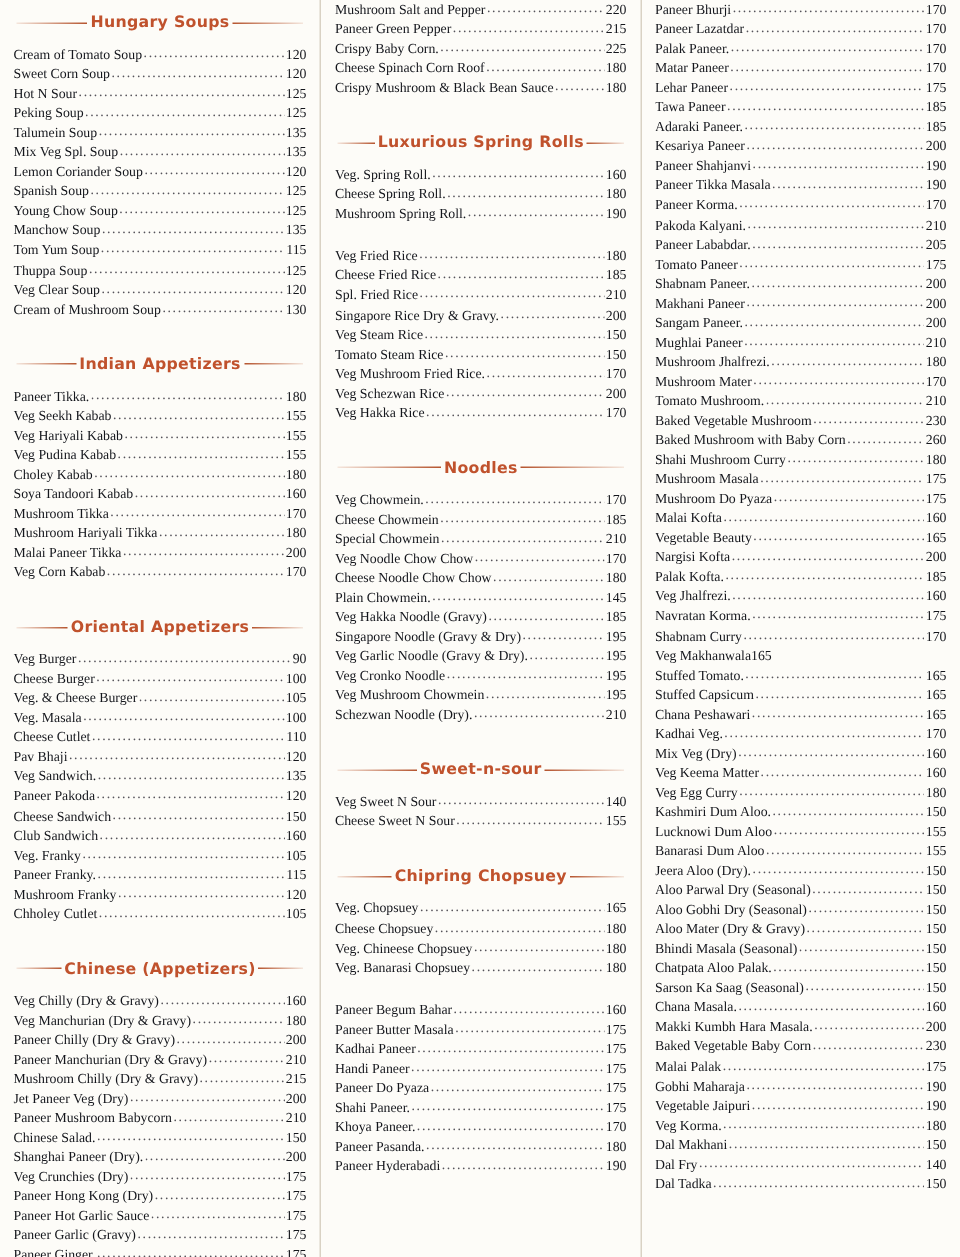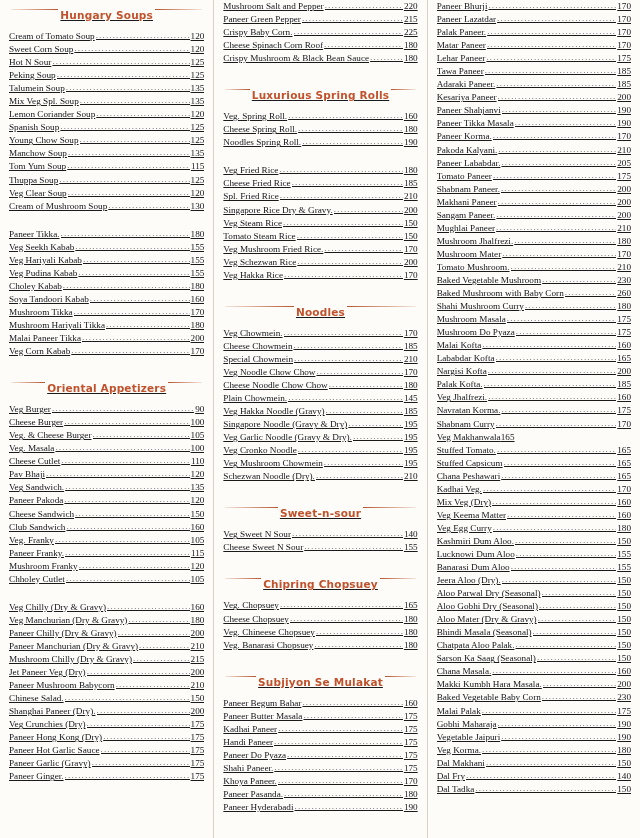--- a/index.html
+++ b/index.html
@@ -20,31 +20,30 @@
     box-sizing: border-box;
     display: flex;
     flex-direction: row;
     position: relative;
   }
   .menu-column {
     box-sizing: border-box;
     width: 213.33px;
     padding: 0 9px;
     position: relative;
-    text-decoration: underline;
   }
   .menu-column + .menu-column {
     border-left: 1px solid #d9d2c4;
   }
   .section {
     margin-bottom: 2px;
   }
   .section-header {
     display: flex;
-    align-items: flex-start;
+    align-items: center;
     gap: 2px;
     margin: 9px 0 9px 0;
     padding: 0 2px;
   }
   .section-header .rule {
     flex: 1 1 auto;
     height: 1px;
     background: linear-gradient(to right, rgba(196,104,63,0.15), #b5542e);
   }
   .section-header .rule.right {
@@ -176,20 +175,25 @@
           </li>
           <li class="item">
             <span class="name">Cream of Mushroom Soup</span>
             <span class="leader">..........................................................................................</span>
             <span class="price">130</span>
           </li>
         </ul>
       </div>
       <div class="spacer-md"></div>
       <div class="section">
+        <div class="section-header">
+          <span class="rule"></span>
+          <span class="section-title">Indian Appetizers</span>
+          <span class="rule right"></span>
+        </div>
         <ul class="items">
           <li class="item">
             <span class="name">Paneer Tikka.</span>
             <span class="leader">..........................................................................................</span>
             <span class="price">180</span>
           </li>
           <li class="item">
             <span class="name">Veg Seekh Kabab</span>
             <span class="leader">..........................................................................................</span>
             <span class="price">155</span>
@@ -311,20 +315,25 @@
           </li>
           <li class="item">
             <span class="name">Chholey Cutlet</span>
             <span class="leader">..........................................................................................</span>
             <span class="price">105</span>
           </li>
         </ul>
       </div>
       <div class="spacer-md"></div>
       <div class="section">
+        <div class="section-header">
+          <span class="rule"></span>
+          <span class="section-title">Chinese (Appetizers)</span>
+          <span class="rule right"></span>
+        </div>
         <ul class="items">
           <li class="item">
             <span class="name">Veg Chilly (Dry &amp; Gravy)</span>
             <span class="leader">..........................................................................................</span>
             <span class="price">160</span>
           </li>
           <li class="item">
             <span class="name">Veg Manchurian (Dry &amp; Gravy)</span>
             <span class="leader">..........................................................................................</span>
             <span class="price">180</span>
@@ -434,21 +443,21 @@
             <span class="name">Veg. Spring Roll.</span>
             <span class="leader">..........................................................................................</span>
             <span class="price">160</span>
           </li>
           <li class="item">
             <span class="name">Cheese Spring Roll.</span>
             <span class="leader">..........................................................................................</span>
             <span class="price">180</span>
           </li>
           <li class="item">
-            <span class="name">Noodles Spring Roll.</span>
+            <span class="name">Mushroom Spring Roll.</span>
             <span class="leader">..........................................................................................</span>
             <span class="price">190</span>
           </li>
         </ul>
       </div>
       <div class="spacer-md"></div>
       <div class="section">
         <ul class="items">
           <li class="item">
             <span class="name">Veg Fried Rice</span>
@@ -612,25 +621,20 @@
           </li>
           <li class="item">
             <span class="name">Veg. Banarasi Chopsuey</span>
             <span class="leader">..........................................................................................</span>
             <span class="price">180</span>
           </li>
         </ul>
       </div>
       <div class="spacer-md"></div>
       <div class="section">
-        <div class="section-header">
-          <span class="rule"></span>
-          <span class="section-title">Subjiyon Se Mulakat</span>
-          <span class="rule right"></span>
-        </div>
         <ul class="items">
           <li class="item">
             <span class="name">Paneer Begum Bahar</span>
             <span class="leader">..........................................................................................</span>
             <span class="price">160</span>
           </li>
           <li class="item">
             <span class="name">Paneer Butter Masala</span>
             <span class="leader">..........................................................................................</span>
             <span class="price">175</span>
@@ -805,21 +809,21 @@
             <span class="name">Mushroom Do Pyaza</span>
             <span class="leader">..........................................................................................</span>
             <span class="price">175</span>
           </li>
           <li class="item">
             <span class="name">Malai Kofta</span>
             <span class="leader">..........................................................................................</span>
             <span class="price">160</span>
           </li>
           <li class="item">
-            <span class="name">Lababdar Kofta</span>
+            <span class="name">Vegetable Beauty</span>
             <span class="leader">..........................................................................................</span>
             <span class="price">165</span>
           </li>
           <li class="item">
             <span class="name">Nargisi Kofta</span>
             <span class="leader">..........................................................................................</span>
             <span class="price">200</span>
           </li>
           <li class="item">
             <span class="name">Palak Kofta.</span>

